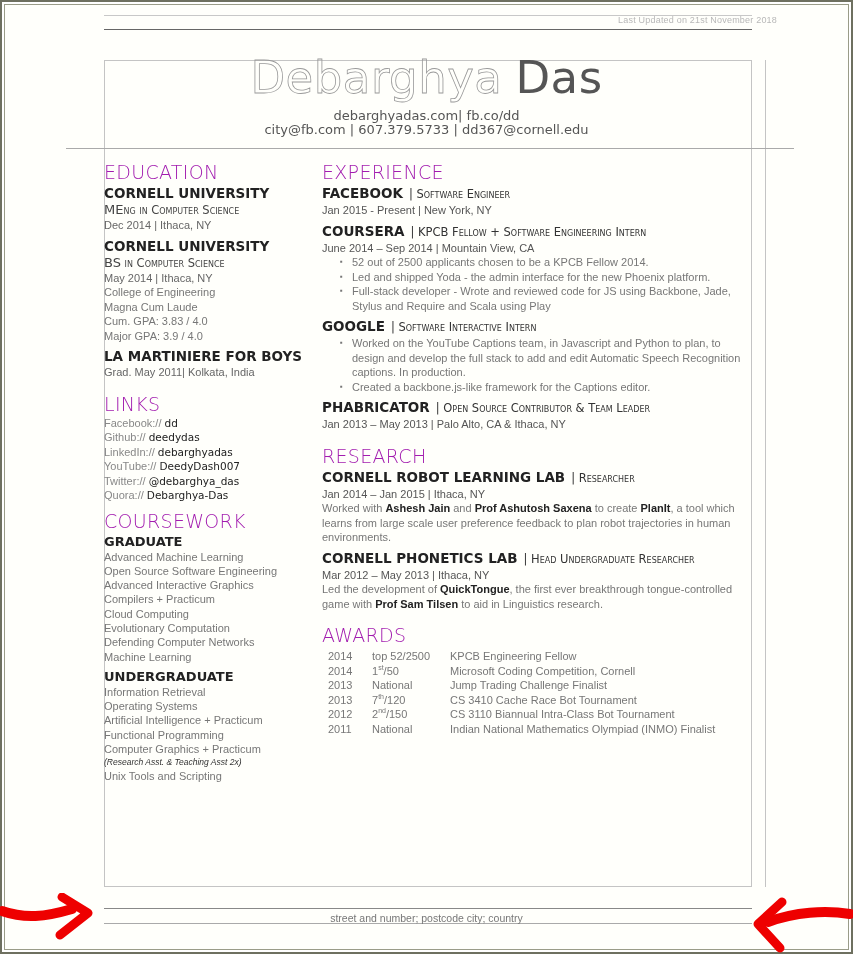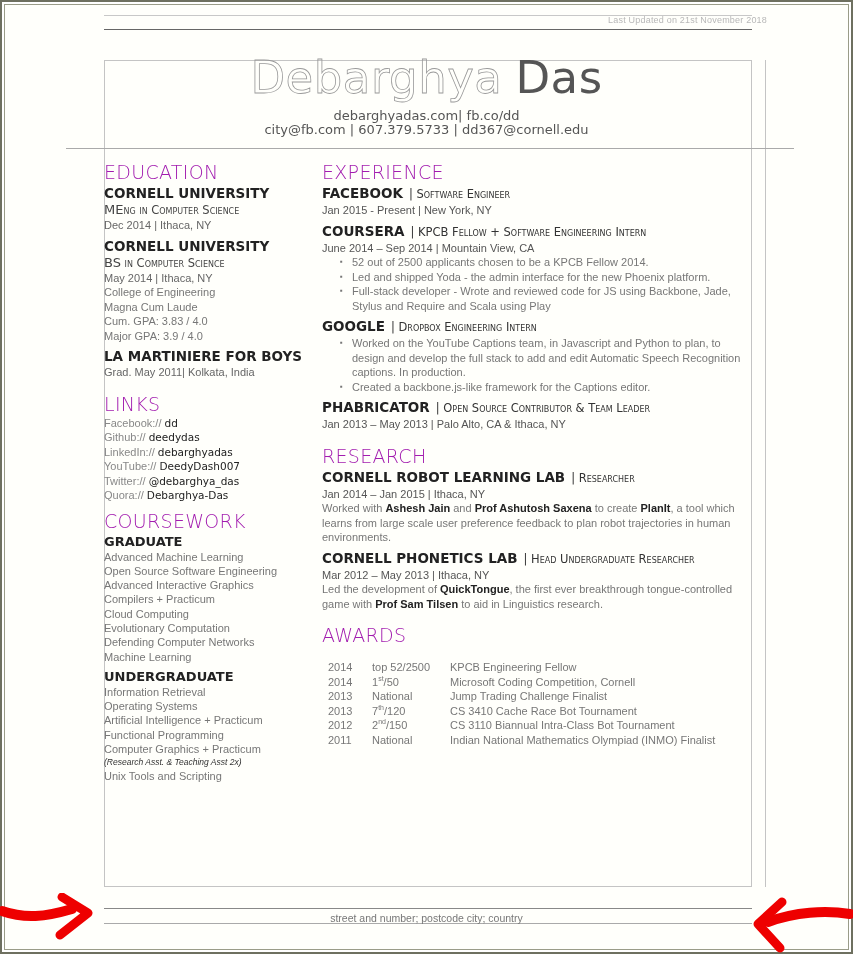--- a/index.html
+++ b/index.html
@@ -5,21 +5,21 @@
     * { margin: 0; padding: 0; box-sizing: border-box; }
     html, body { width: 853px; height: 954px; overflow: hidden; background: #fff; }
     body { position: relative; font-family: "Liberation Sans", sans-serif; color: #333; }
 
     .frame-outer { position: absolute; left: 0; top: 0; width: 853px; height: 954px; border: 2px solid #6e7060; }
     .frame-inner { position: absolute; left: 4px; top: 4px; width: 845px; height: 946px; border: 1px solid #9a9c88; background: #fffffb; }
 
     .hline { position: absolute; height: 0; }
     .vline { position: absolute; width: 0; }
 
-    .updated { position: absolute; right: 86px; top: 15px; font-size: 9px; color: #b8b8b8; letter-spacing: 0.2px; }
+    .updated { position: absolute; right: 76px; top: 15px; font-size: 9px; color: #b8b8b8; letter-spacing: 0.2px; }
 
     .page-box { position: absolute; left: 104px; top: 60px; width: 648px; height: 827px; border: 1px solid #c4c4c4; }
 
     .name { position: absolute; left: 0; width: 853px; top: 50px; text-align: center; font-size: 45px; letter-spacing: 0.5px; line-height: 56px; }
     .name .first { font-weight: 100; color: #c8c8c8; -webkit-text-stroke: 0; font-family: "DejaVu Sans", sans-serif; font-weight: normal; color: transparent; -webkit-text-stroke: 0.8px #9a9a9a; }
     .name .last { color: #555; font-family: "DejaVu Sans", sans-serif; }
 
     .contact { position: absolute; left: 0; width: 853px; text-align: center; font-size: 13px; color: #555; font-family: "DejaVu Sans", sans-serif; }
 
     .col-left { position: absolute; left: 104px; top: 160px; width: 200px; }
@@ -43,21 +43,21 @@
     .job-head { line-height: 18px; }
     .job-org { font-size: 13.5px; font-weight: bold; color: #222; font-family: "DejaVu Sans", sans-serif; }
     .job-role { font-size: 11.5px; color: #333; font-variant: small-caps; font-family: "DejaVu Sans", sans-serif; margin-left: 6px; }
     .job-meta { font-size: 11px; color: #555; line-height: 14.5px; }
     ul.bullets { list-style: none; margin-left: 18px; }
     ul.bullets li { font-size: 11px; color: #777; line-height: 14.5px; position: relative; padding-left: 12px; }
     ul.bullets li::before { content: "\25AA"; position: absolute; left: 0; top: 0; font-size: 8px; color: #777; }
     .desc { font-size: 11px; color: #777; line-height: 14.5px; }
     .desc b { color: #222; font-weight: bold; }
 
-    table.awards { border-collapse: collapse; margin-left: 6px; margin-top: 13px; }
+    table.awards { border-collapse: collapse; margin-left: 6px; margin-top: 2px; }
     table.awards td { font-size: 11px; color: #777; line-height: 14.5px; padding: 0; vertical-align: top; }
     table.awards td.y { width: 44px; }
     table.awards td.r { width: 78px; }
     table.awards sup { font-size: 7px; line-height: 0; }
 
     .footer-text { position: absolute; left: 0; width: 853px; top: 912px; text-align: center; font-size: 10.5px; color: #777; }
 
     .arrow { position: absolute; }
   </style>
 </head>
@@ -148,21 +148,21 @@
     <div class="job-head"><span class="job-org">COURSERA</span><span class="job-role">| KPCB Fellow + Software Engineering Intern</span></div>
     <div class="job-meta">June 2014 – Sep 2014 | Mountain View, CA</div>
     <ul class="bullets">
       <li>52 out of 2500 applicants chosen to be a KPCB Fellow 2014.</li>
       <li>Led and shipped Yoda - the admin interface for the new Phoenix platform.</li>
       <li>Full-stack developer - Wrote and reviewed code for JS using Backbone, Jade, Stylus and Require and Scala using Play</li>
     </ul>
   </div>
   <div class="gap4"></div>
   <div>
-    <div class="job-head"><span class="job-org">GOOGLE</span><span class="job-role">| Dropbox Engineering Intern</span></div>
+    <div class="job-head"><span class="job-org">GOOGLE</span><span class="job-role">| Software Interactive Intern</span></div>
     <ul class="bullets">
       <li>Worked on the YouTube Captions team, in Javascript and Python to plan, to design and develop the full stack to add and edit Automatic Speech Recognition captions. In production.</li>
       <li>Created a backbone.js-like framework for the Captions editor.</li>
     </ul>
   </div>
   <div class="gap4"></div>
   <div>
     <div class="job-head"><span class="job-org">PHABRICATOR</span><span class="job-role">| Open Source Contributor &amp; Team Leader</span></div>
     <div class="job-meta">Jan 2013 – May 2013 | Palo Alto, CA &amp; Ithaca, NY</div>
   </div>

